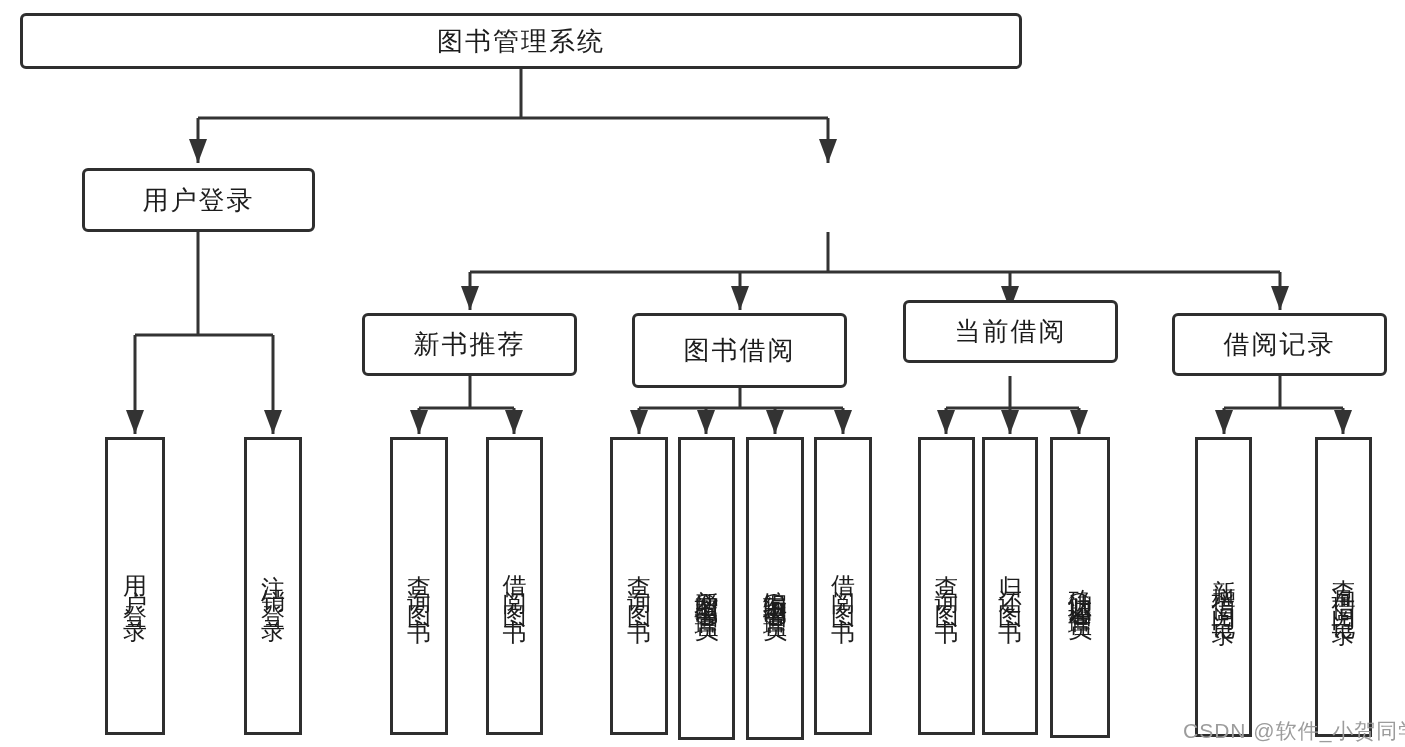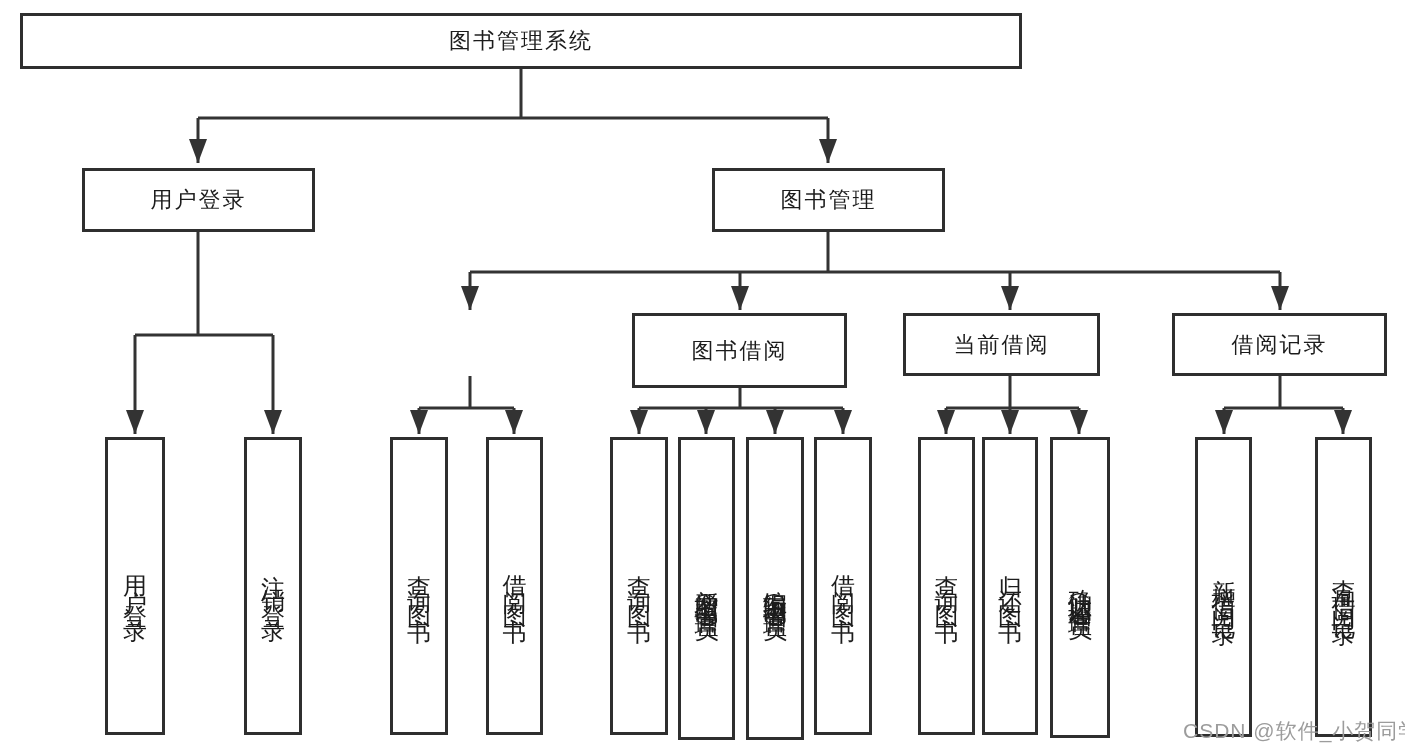--- a/index.html
+++ b/index.html
@@ -19,21 +19,21 @@
   #connectors{position:absolute;left:0;top:0;z-index:1;}
   .node{
     position:absolute;
     box-sizing:border-box;
     border:3px solid var(--border);
     background:#ffffff;
     display:flex;align-items:center;justify-content:center;
     z-index:2;
     color:var(--text);
   }
-  .node.h{font-size:22px;letter-spacing:2px;}
+  .node.h{font-size:26px;letter-spacing:2px;border-radius:6px;}
   .leaf{
     position:absolute;
     box-sizing:border-box;
     border:3px solid var(--border);
     background:#ffffff;
     display:flex;align-items:center;justify-content:center;
     z-index:2;
     color:var(--text);
   }
   .leaf span{
@@ -105,28 +105,28 @@
     </g>
   </svg>
 
   <div class="node h" style="left:20px;top:13px;width:1002px;height:56px">
     <span>图书管理系统</span>
   </div>
 
   <div class="node h" style="left:82px;top:168px;width:233px;height:64px">
     <span>用户登录</span>
   </div>
-  <div class="node h" style="left:712px;top:168px;width:233px;height:64px">
-    <span>图书管理</span>
+
+  <div class="node h" style="left:362px;top:313px;width:215px;height:63px">
+    <span>新书推荐</span>
   </div>
-
   <div class="node h" style="left:632px;top:313px;width:215px;height:75px">
     <span>图书借阅</span>
   </div>
-  <div class="node h" style="left:903px;top:313px;width:197px;height:63px">
+  <div class="node h" style="left:903px;top:300px;width:215px;height:63px">
     <span>当前借阅</span>
   </div>
   <div class="node h" style="left:1172px;top:313px;width:215px;height:63px">
     <span>借阅记录</span>
   </div>
 
   <div class="leaf" style="left:105px;top:437px;width:60px;height:298px">
     <span>用户登录</span>
   </div>
   <div class="leaf" style="left:244px;top:437px;width:58px;height:298px">

